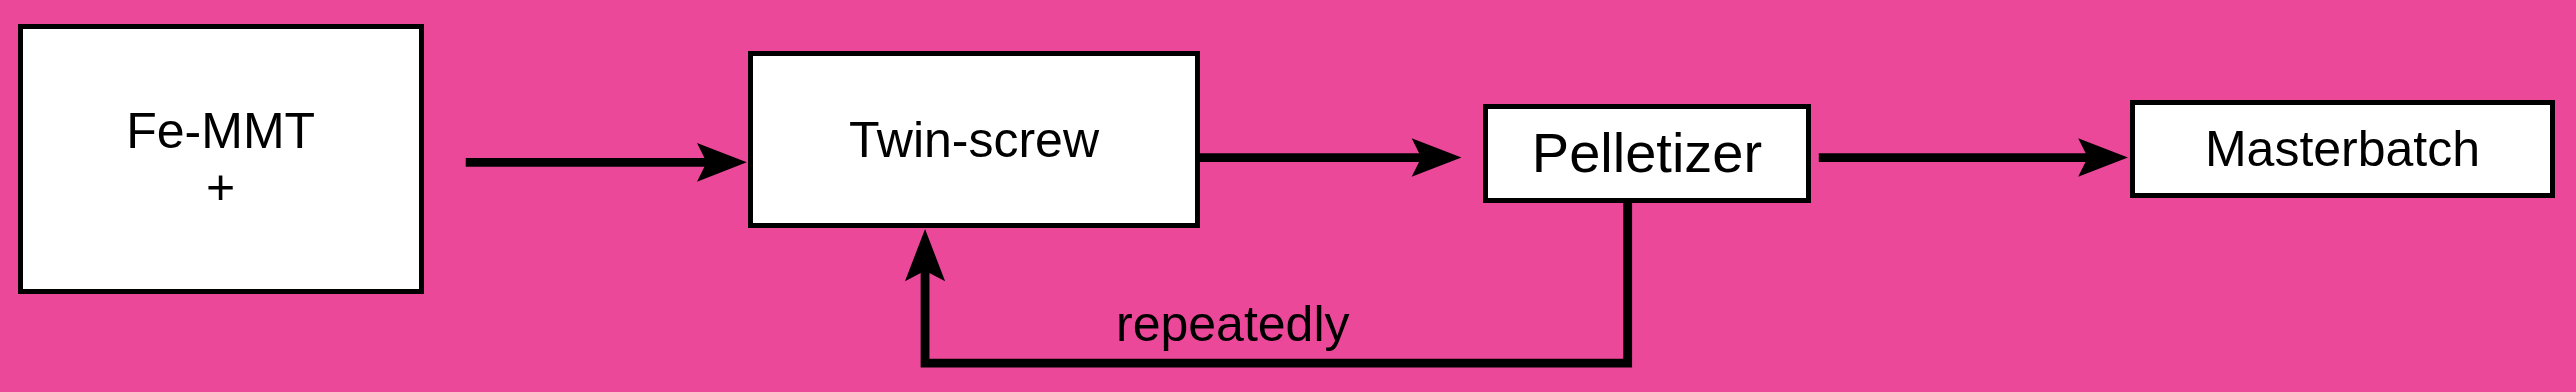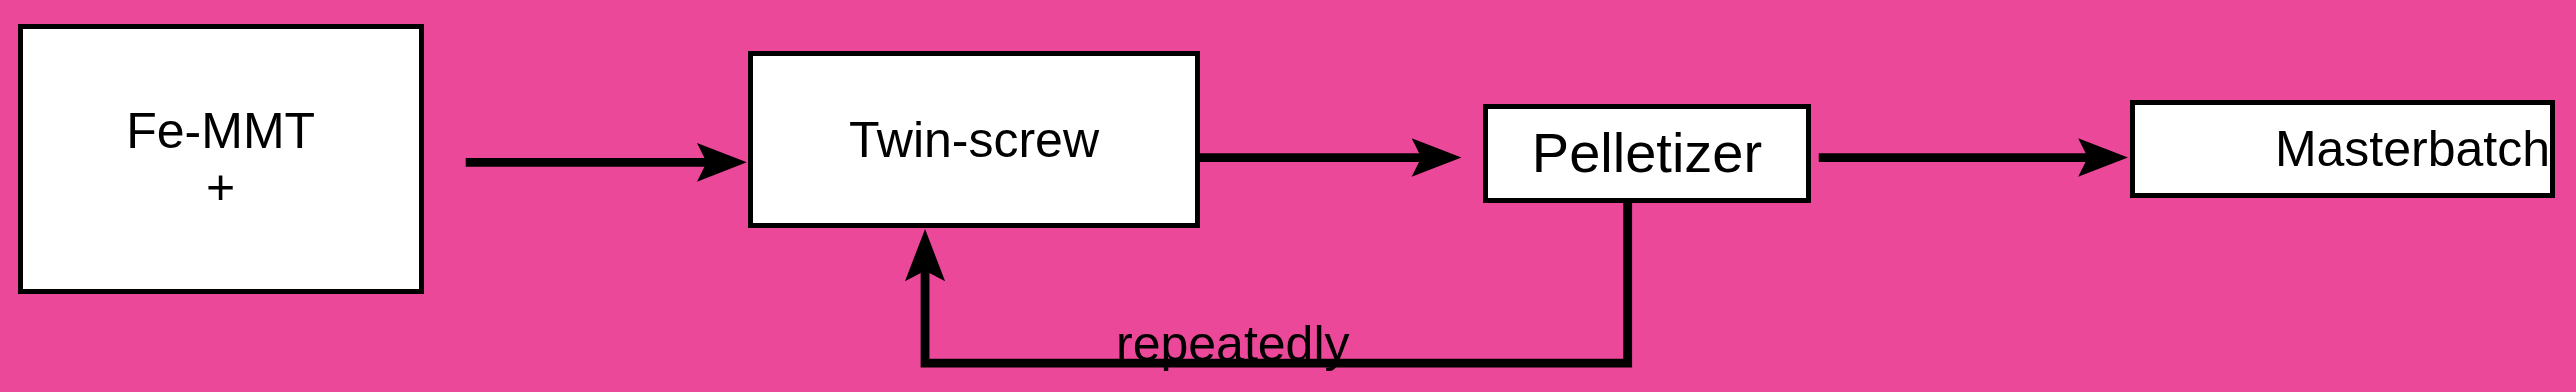--- a/index.html
+++ b/index.html
@@ -66,31 +66,29 @@
     height: 99px;
     font-size: 56px;
     margin-left: 20px;
   }
   #node-masterbatch {
     left: 2130px;
     top: 100px;
     width: 425px;
     height: 98px;
     font-size: 50px;
-    align-items: flex-end;
   }
   #loop-label {
     position: absolute;
     left: 1116px;
     top: 299px;
     font-size: 50px;
     color: #000000;
     white-space: nowrap;
     line-height: 1;
-    margin-top: 20px;
   }
 </style>
 </head>
 <body>
 
 <div id="diagram-root">
 
   <svg id="flow-svg" viewBox="0 0 3208 489" xmlns="http://www.w3.org/2000/svg">
 
     <g>

